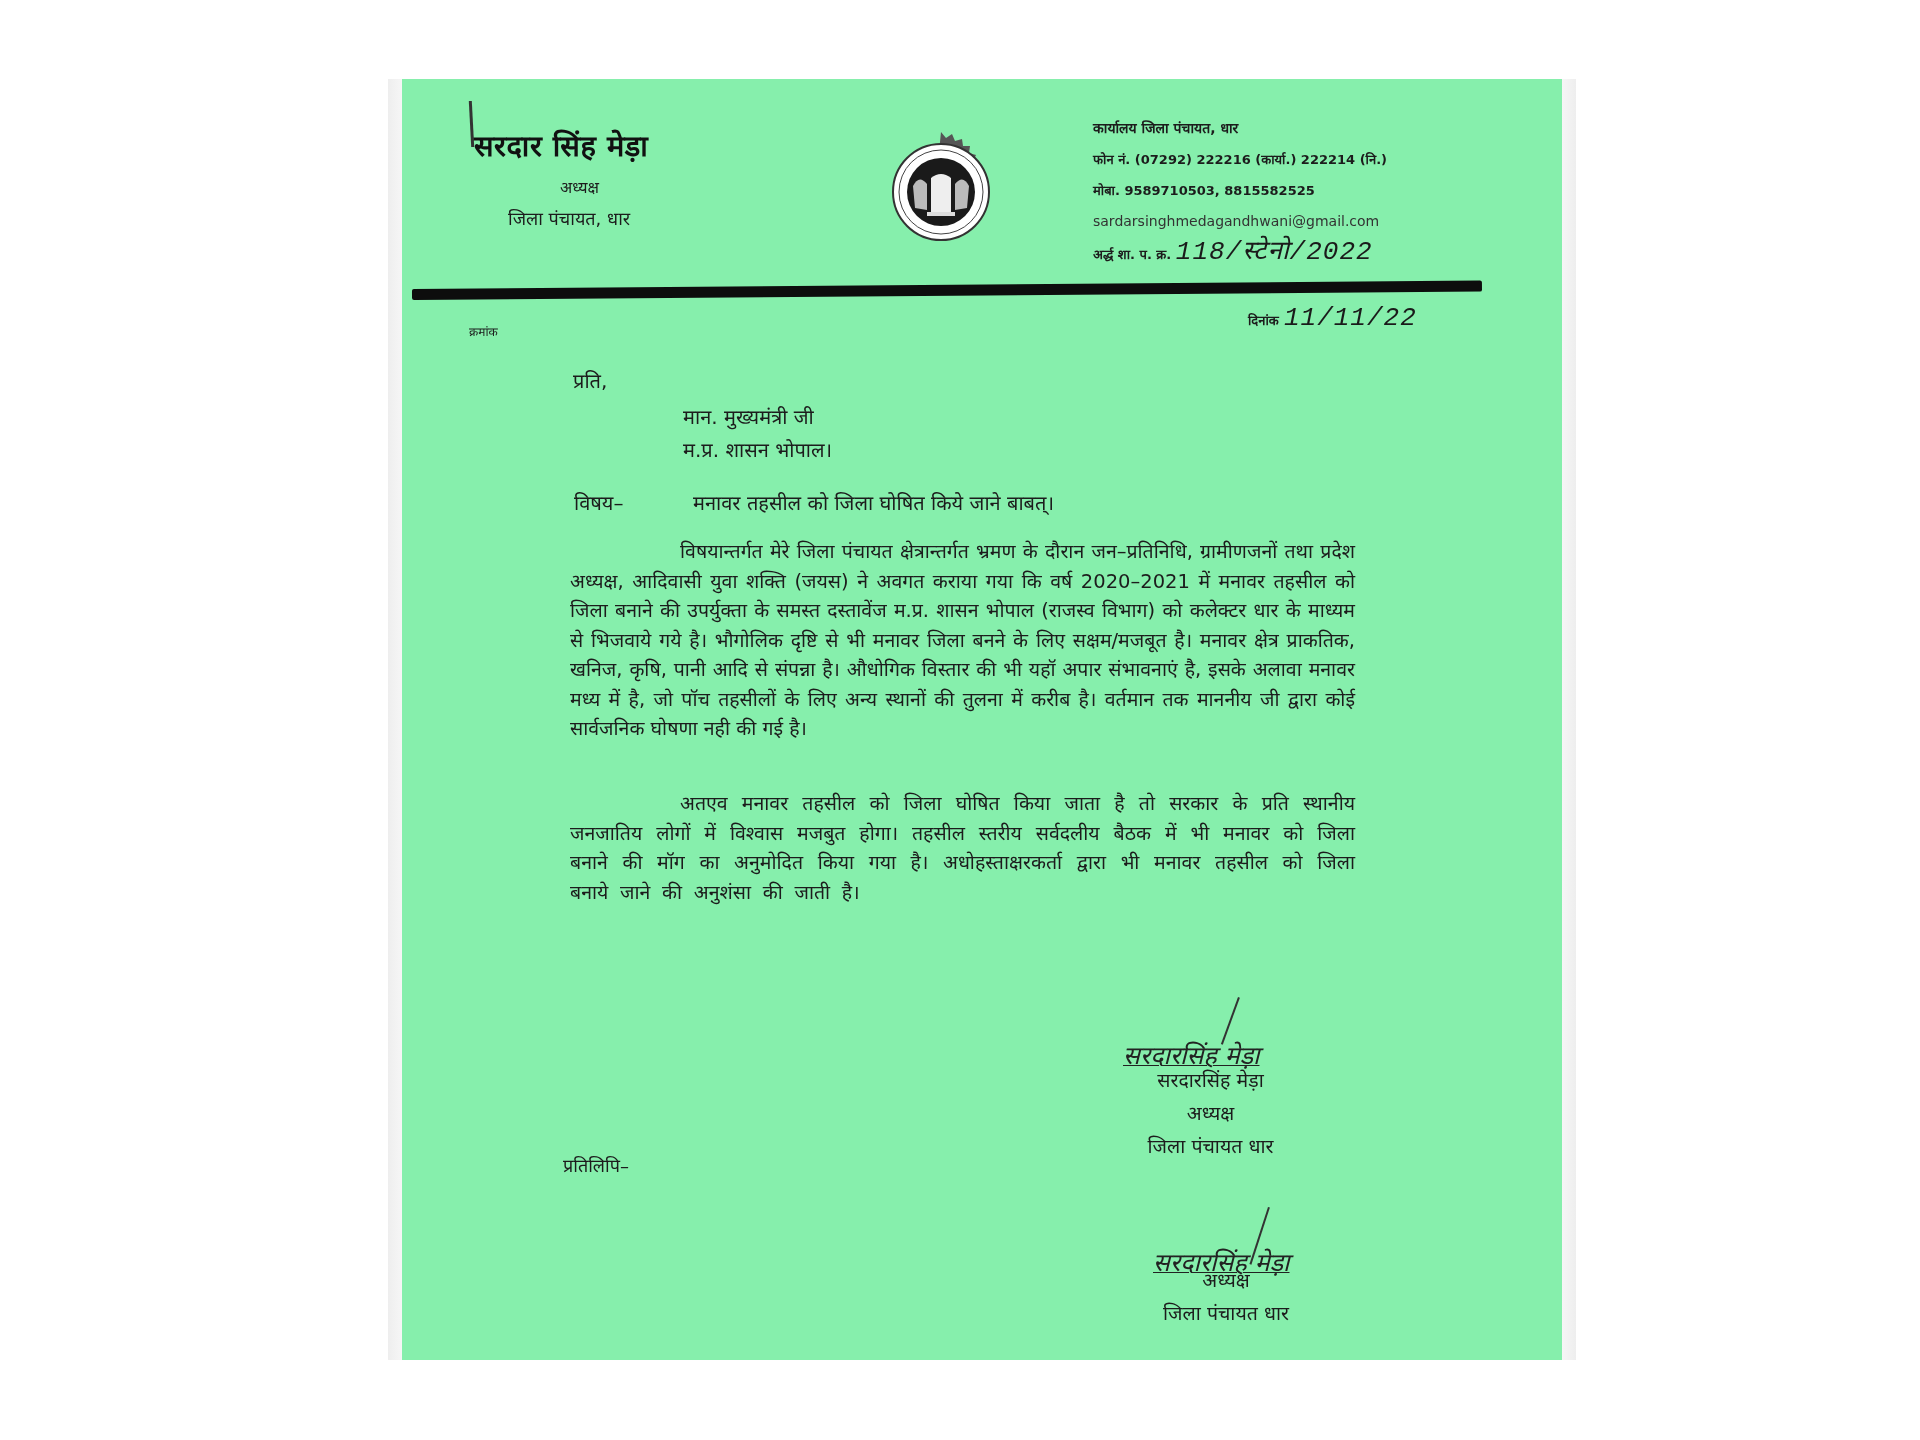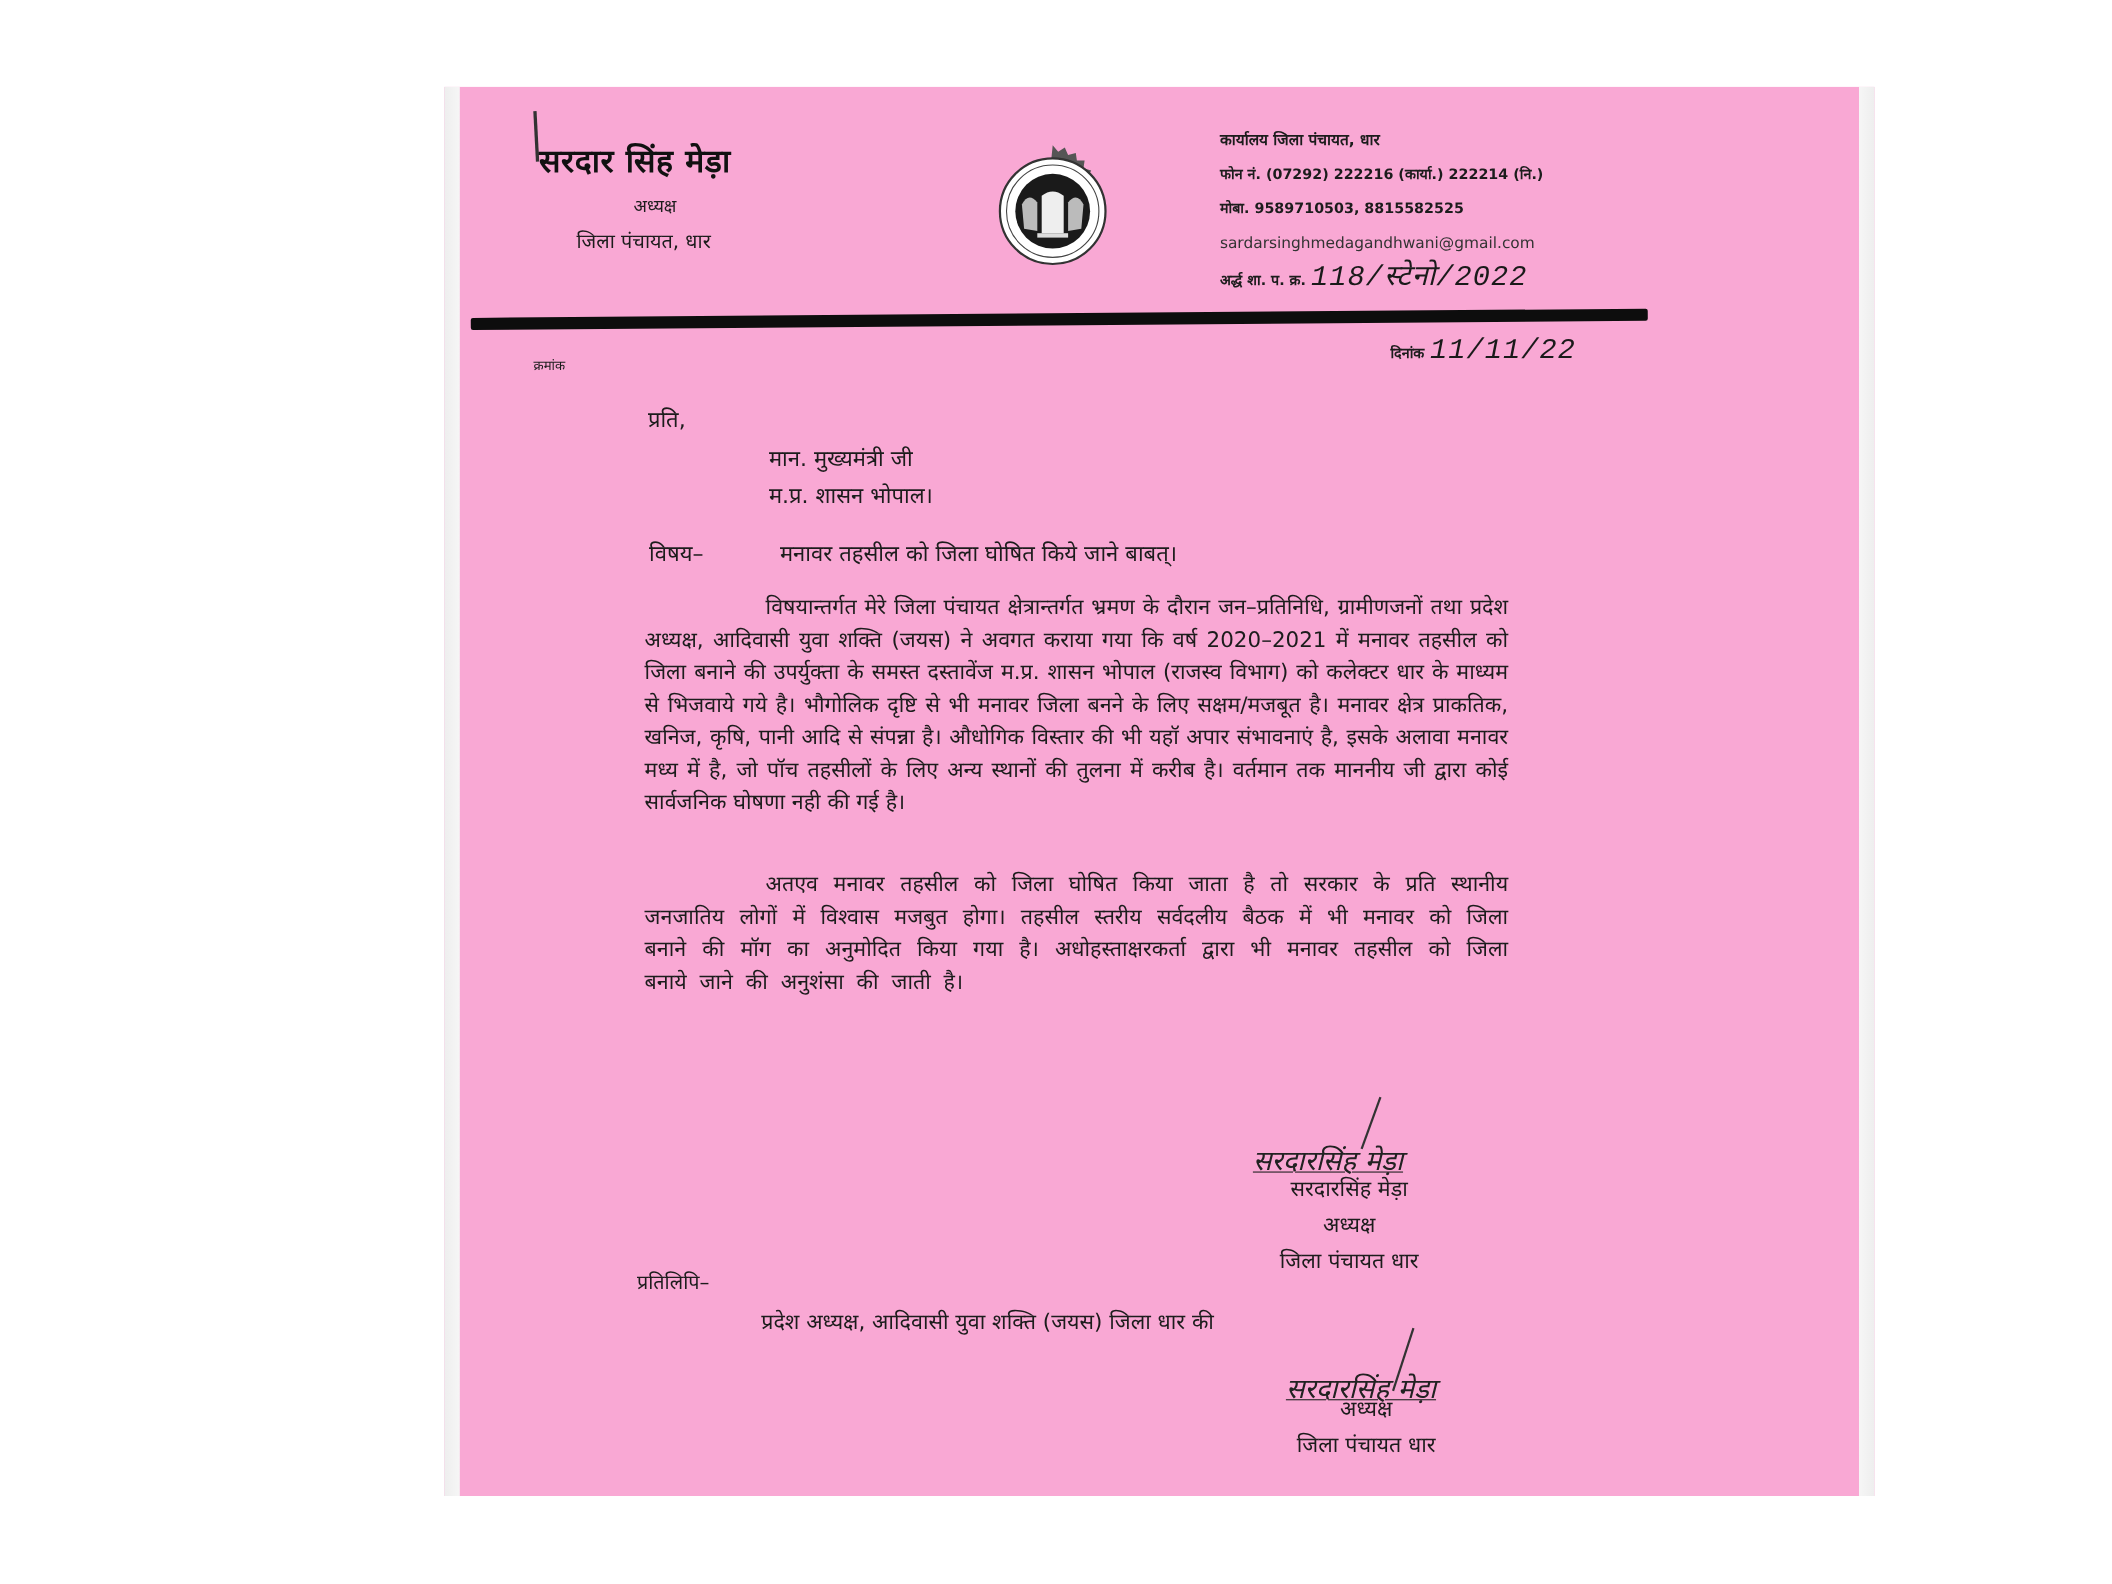--- a/index.html
+++ b/index.html
@@ -5,25 +5,25 @@
     html, body {
       margin: 0;
       padding: 0;
       width: 1920px;
       height: 1440px;
       background: #ffffff;
       overflow: hidden;
     }
     .page {
       position: absolute;
-      left: 404px;
+      left: 388px;
       top: 79px;
-      width: 1300px;
+      width: 1188px;
       height: 1281px;
-      background: #f9a8d4;
+      background: #86efac;
       font-family: "DejaVu Sans", "Liberation Sans", sans-serif;
       color: #1c1c1c;
     }
     .edge-left, .edge-right {
       position: absolute;
       top: 0;
       width: 14px;
       height: 100%;
       background: linear-gradient(to right, #eeeeee, #f6f6f6);
     }
@@ -170,21 +170,20 @@
   <div class="stroke" style="left:850px; top:918px; height:50px; transform: rotate(20deg);"></div>
   <div class="abs sig-scrawl sig1">सरदारसिंह मेड़ा</div>
   <div class="abs signer-block">
     <div>सरदारसिंह मेड़ा</div>
     <div>अध्यक्ष</div>
     <div>जिला पंचायत धार</div>
   </div>
 
   <div class="abs copy-label">प्रतिलिपि–</div>
   <div class="abs copy-text">
-    <div>प्रदेश अध्यक्ष, आदिवासी युवा शक्ति (जयस) जिला धार की</div>
   </div>
 
   <div class="stroke" style="left:880px; top:1128px; height:60px; transform: rotate(18deg);"></div>
   <div class="abs sig-scrawl sig2">सरदारसिंह मेड़ा</div>
   <div class="abs sig2-block">
     <div>अध्यक्ष</div>
     <div>जिला पंचायत धार</div>
   </div>
 </div>
 

